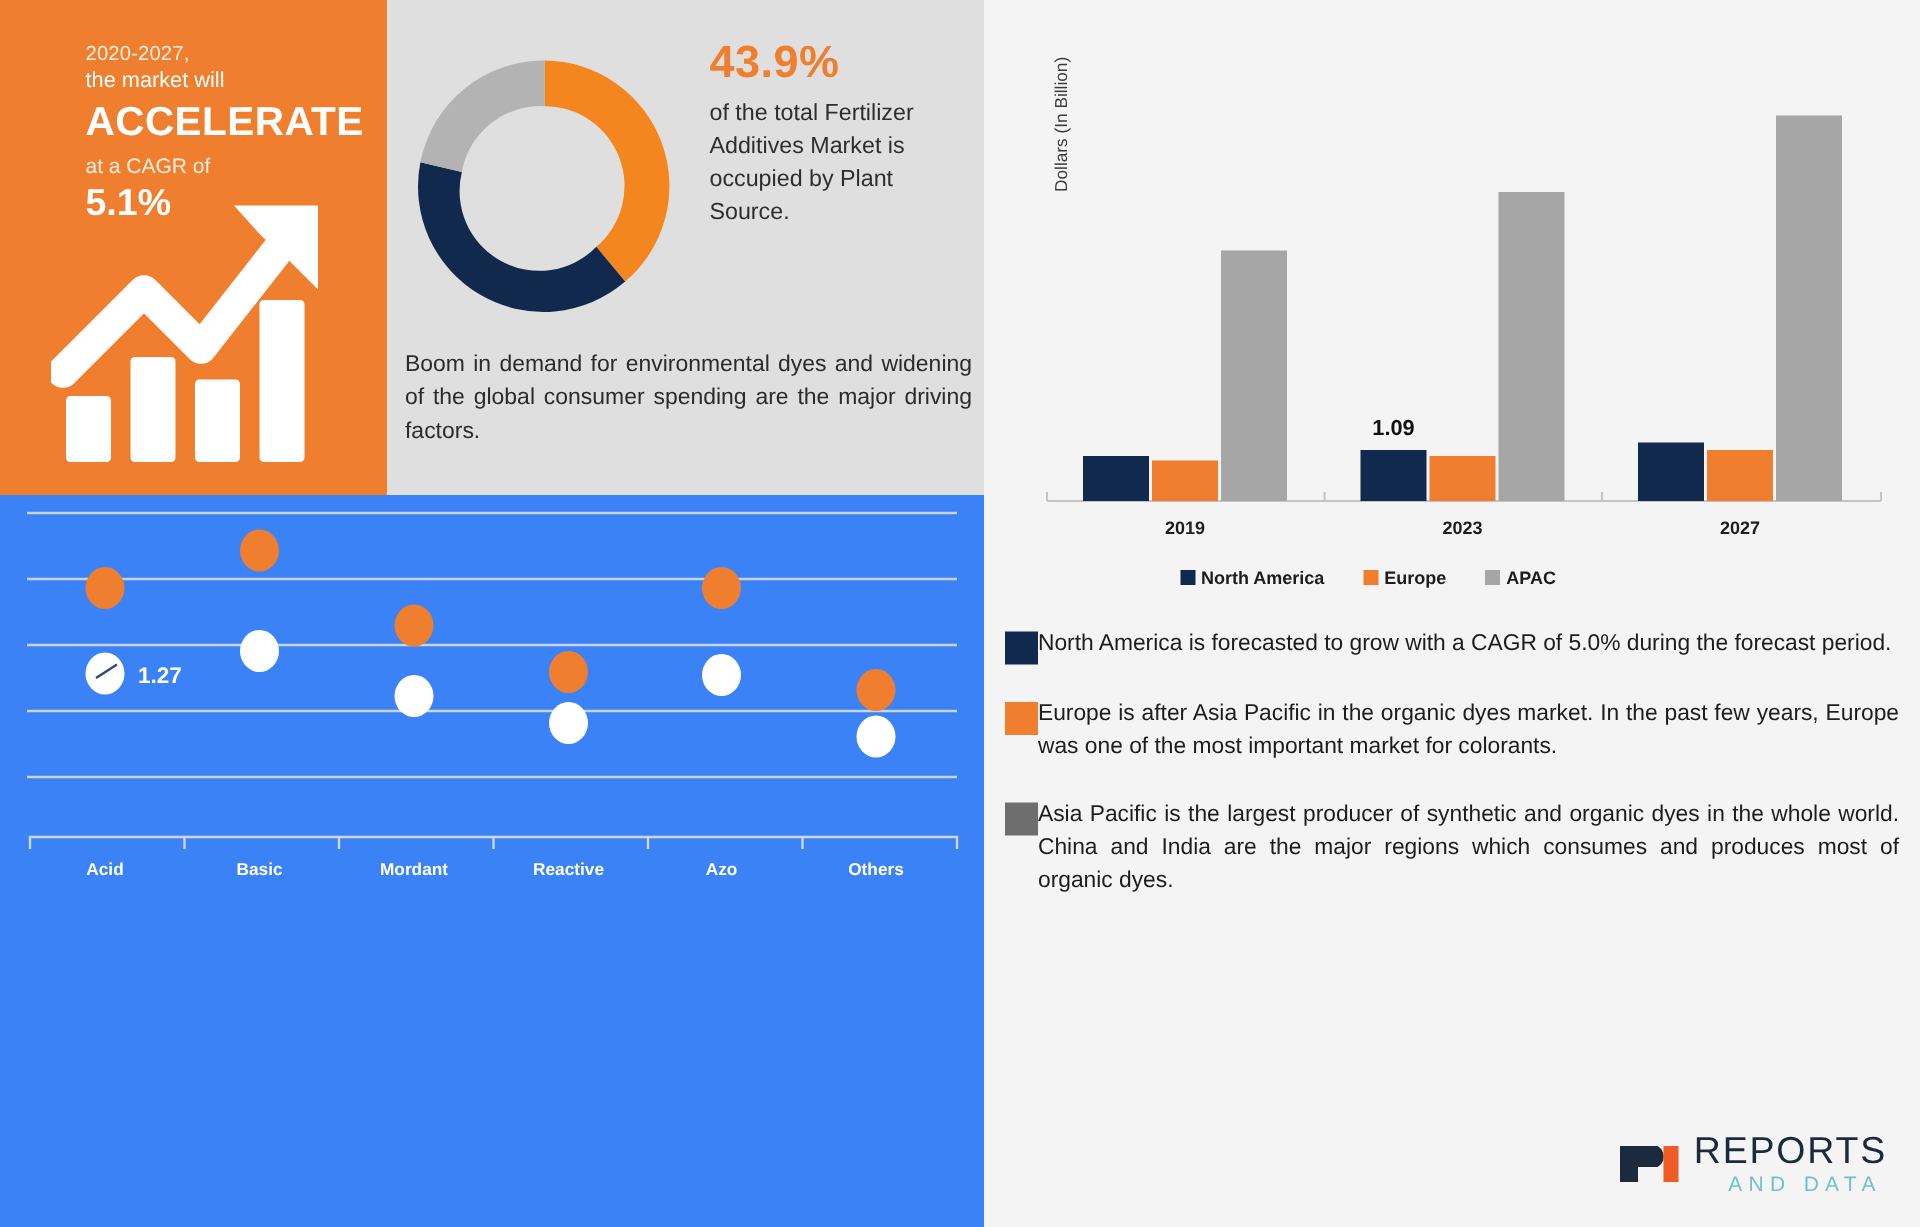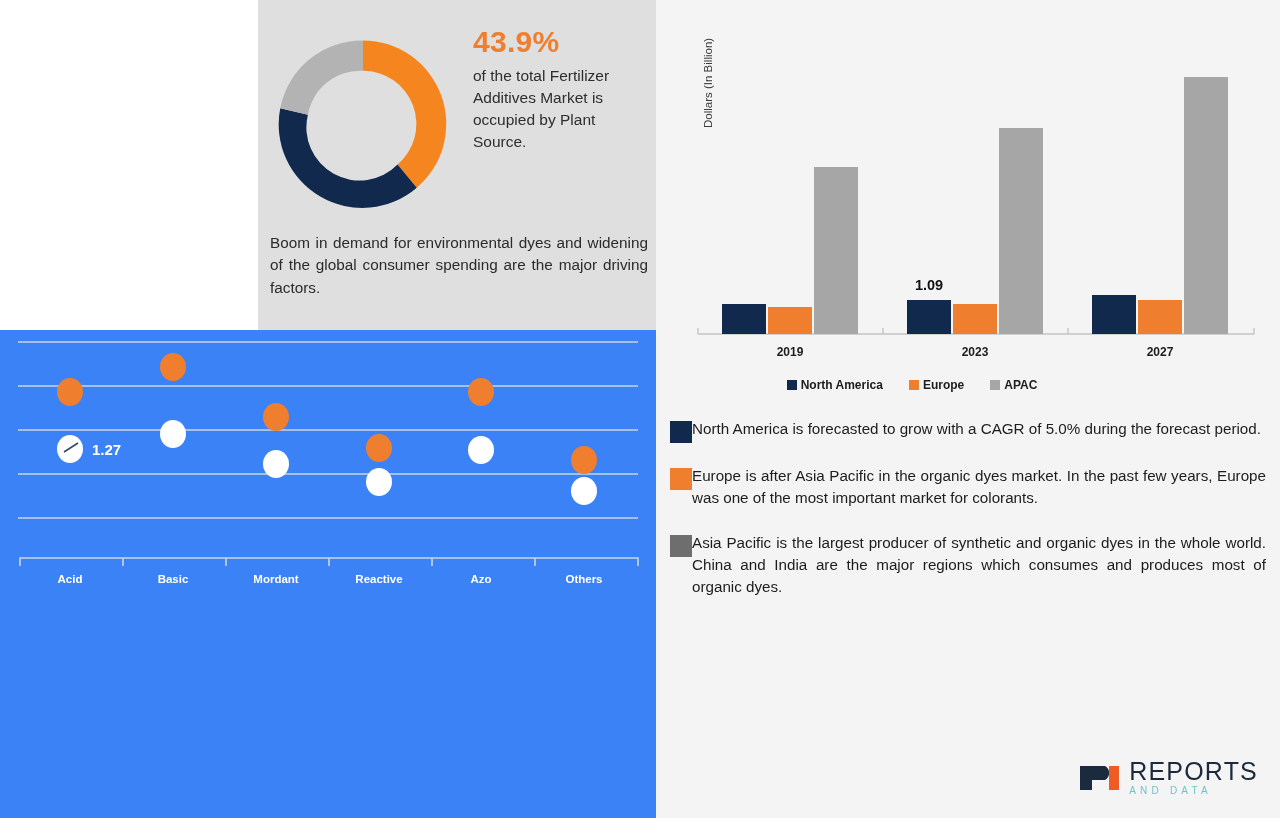--- a/index.html
+++ b/index.html
@@ -64,27 +64,44 @@
   .bl-box { width:10px; height:10px; display:inline-block; }
 
   .notes { position:absolute; left:14px; top:418px; width:596px; }
   .note-row { display:flex; margin-bottom:22px; }
   .note-swatch { width:22px; height:22px; flex:0 0 auto; margin-top:3px; }
   .note-text { font-size:15.2px; line-height:1.47; color:#1d1d1d; text-align:justify; }
 
   .logo { position:absolute; right:22px; bottom:22px; display:flex; align-items:center; gap:7px; }
   .logo-text-wrap { display:flex; flex-direction:column; line-height:1; }
   .logo-main { font-size:25px; font-weight:normal; letter-spacing:1.2px; color:#1b2a3c; }
-  .logo-sub  { font-size:10px; letter-spacing:4.2px; color:#6fc3c8; margin-top:2px; }
+  .logo-sub  { font-size:14px; letter-spacing:4.2px; color:#6fc3c8; margin-top:2px;margin-left:23px; }
 </style>
 </head>
 <body>
 
 <div id="root">
 
+  <div class="cagr-panel">
+    <div class="cagr-years">2020-2027,</div>
+    <div class="cagr-sub1">the market will</div>
+    <div class="cagr-big">ACCELERATE</div>
+    <div class="cagr-sub2">at a CAGR of</div>
+    <div class="cagr-pct">5.1%</div>
+    <svg class="cagr-art" viewBox="0 0 200 200">
+      <g fill="#ffffff">
+        <rect x="10" y="144" width="30" height="44" rx="3"></rect>
+        <rect x="53" y="118" width="30" height="70" rx="3"></rect>
+        <rect x="96" y="133" width="30" height="55" rx="3"></rect>
+        <rect x="139" y="80" width="30" height="108" rx="3"></rect>
+      </g>
+      <path d="M8 128 L62 74 L100 112 L158 38" stroke="#ffffff" stroke-width="21" fill="none" stroke-linecap="round" stroke-linejoin="round"></path>
+      <path d="M122 17 L178 17 L178 73 L160 55 L140 37 Z" fill="#ffffff"></path>
+    </svg>
+  </div>
 
   <div class="donut-panel">
     <div class="donut-wrap">
       <svg viewBox="0 0 200 200" width="190" height="192">
 
         <path d="M100 12 A88 88 0 0 1 156.6 167.1 L136.4 142.7 A56 56 0 0 0 100 44 Z" fill="#f5861f"></path>
 
         <path d="M156.6 167.1 A88 88 0 0 1 12.9 83.4 L42 90.2 A56 56 0 0 0 136.4 142.7 Z" fill="#10294c"></path>
 
         <path d="M12.9 83.4 A88 88 0 0 1 100 12 L100 44 A56 56 0 0 0 42 90.2 Z" fill="#b3b3b3"></path>

